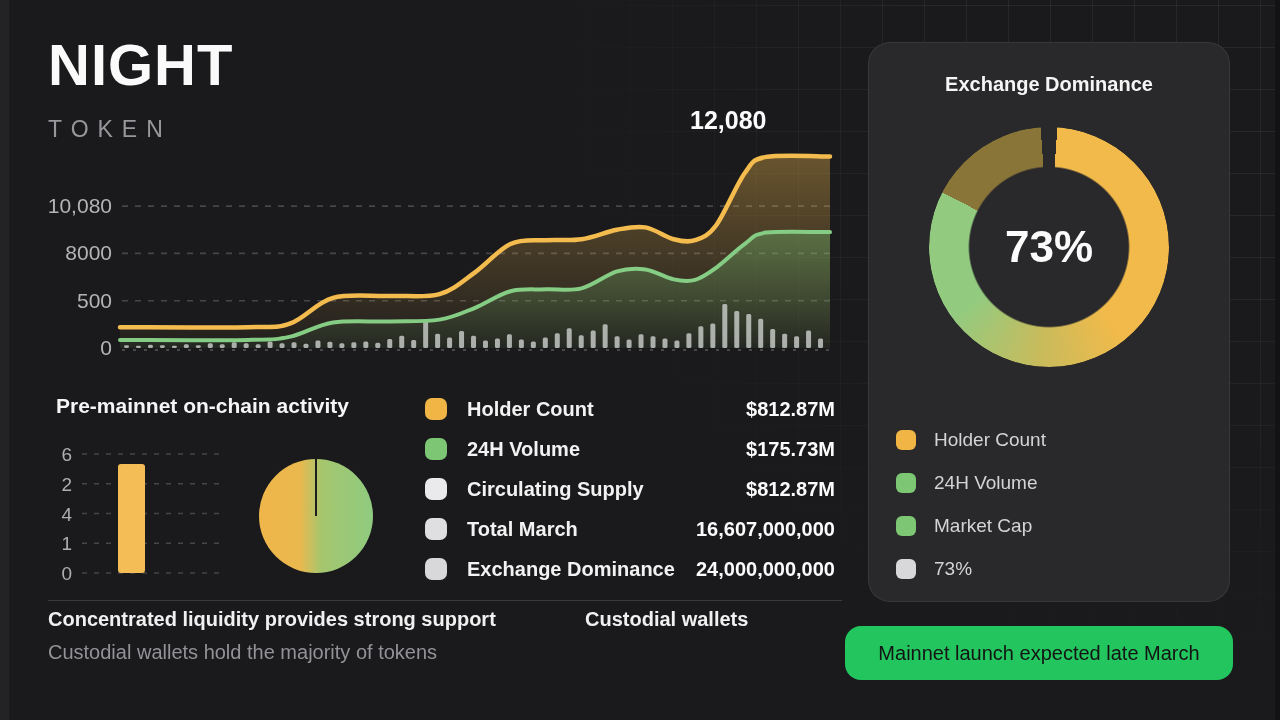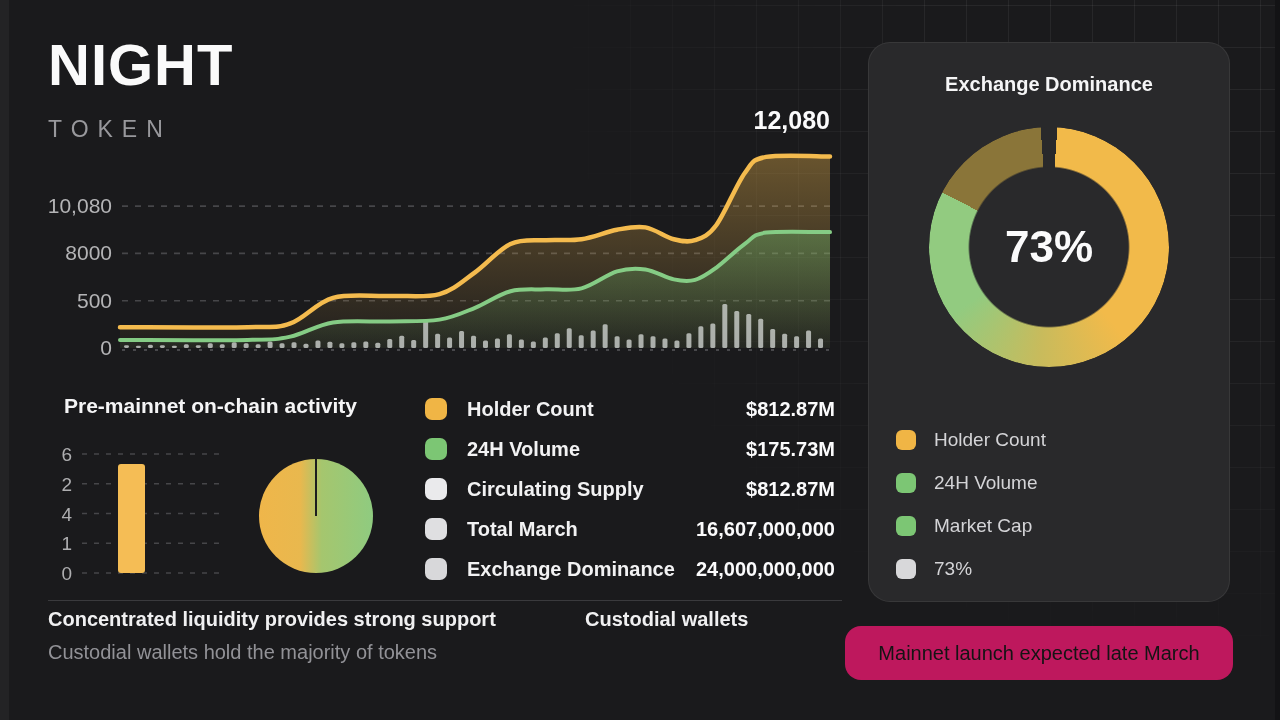--- a/index.html
+++ b/index.html
@@ -14,41 +14,41 @@
     background-image:
       repeating-linear-gradient(0deg, rgba(255,255,255,0.06) 0 1px, transparent 1px 42px),
       repeating-linear-gradient(90deg, rgba(255,255,255,0.06) 0 1px, transparent 1px 42px);
     -webkit-mask-image:radial-gradient(circle at 92% 6%, #000 0 240px, transparent 640px);
     mask-image:radial-gradient(circle at 92% 6%, #000 0 240px, transparent 640px);
   }
   .left-band{position:absolute;left:0;top:0;width:9px;height:720px;background:rgba(255,255,255,0.045);}
   .brand{position:absolute;left:48px;top:36px;}
   .brand h1{margin:0;font-size:58px;font-weight:800;letter-spacing:1px;color:#fafafa;line-height:1;}
   .brand .sub{margin-top:22px;font-size:23px;font-weight:500;letter-spacing:9px;color:#98989c;}
-  .peak-label{position:absolute;left:690px;top:106px;width:140px;text-align:right;
+  .peak-label{position:absolute;left:690px;top:106px;width:140px;text-align:left;
     font-size:25px;font-weight:700;color:#fbfbfc;}
   .main-chart{position:absolute;left:40px;top:150px;width:800px;height:215px;}
-  .activity-title{position:absolute;left:64px;top:394px;font-size:21px;font-weight:700;color:#f5f5f6;}
+  .activity-title{position:absolute;left:56px;top:394px;font-size:21px;font-weight:700;color:#f5f5f6;}
   .mini-chart{position:absolute;left:42px;top:438px;width:220px;height:150px;}
   .pie{position:absolute;left:259px;top:459px;width:114px;height:114px;border-radius:50%;
     background:linear-gradient(90deg,#efb64a 0%,#e9b84e 36%,#a5c66e 55%,#8fcb80 100%);}
   .pie .pie-divider{position:absolute;left:56px;top:0;width:2px;height:57px;background:#1d1d1f;}
   .stats-legend{position:absolute;left:425px;top:389px;width:410px;}
   .stats-row{display:flex;align-items:center;height:40px;}
   .swatch{width:22px;height:22px;border-radius:7px;flex:0 0 auto;}
   .stats-row .lbl{margin-left:20px;font-size:20px;font-weight:600;color:#f2f2f3;white-space:nowrap;}
   .stats-row .val{margin-left:auto;font-size:20px;font-weight:700;color:#fbfbfc;white-space:nowrap;}
   .divider{position:absolute;left:48px;top:600px;width:794px;height:1px;background:#3a3a3d;}
   .note{position:absolute;top:609px;}
   .note .t{font-size:20px;font-weight:700;color:#f0f0f1;line-height:1.0;}
   .note .s{margin-top:12px;font-size:20px;font-weight:400;color:#929297;}
   .note1{left:48px;}
   .note2{left:585px;}
   .banner{position:absolute;left:845px;top:626px;width:388px;height:54px;border-radius:16px;
-    background:#be185d;color:#141414;font-size:20px;font-weight:500;
+    background:#22c55e;color:#141414;font-size:20px;font-weight:500;
     display:flex;align-items:center;justify-content:center;cursor:pointer;border:none;}
   .card{position:absolute;left:868px;top:42px;width:362px;height:560px;border-radius:22px;
     background:#29292b;border:1px solid rgba(255,255,255,0.07);box-sizing:border-box;}
   .card-title{position:absolute;left:0;top:30px;width:100%;text-align:center;
     font-size:20px;font-weight:600;color:#f5f5f6;}
   .donut{position:absolute;left:60px;top:84px;width:240px;height:240px;border-radius:50%;
     -webkit-mask:radial-gradient(circle closest-side, transparent 0 66%, #000 67.5%);
     mask:radial-gradient(circle closest-side, transparent 0 66%, #000 67.5%);}
   .donut-center{position:absolute;left:60px;top:84px;width:240px;height:240px;
     display:flex;align-items:center;justify-content:center;

